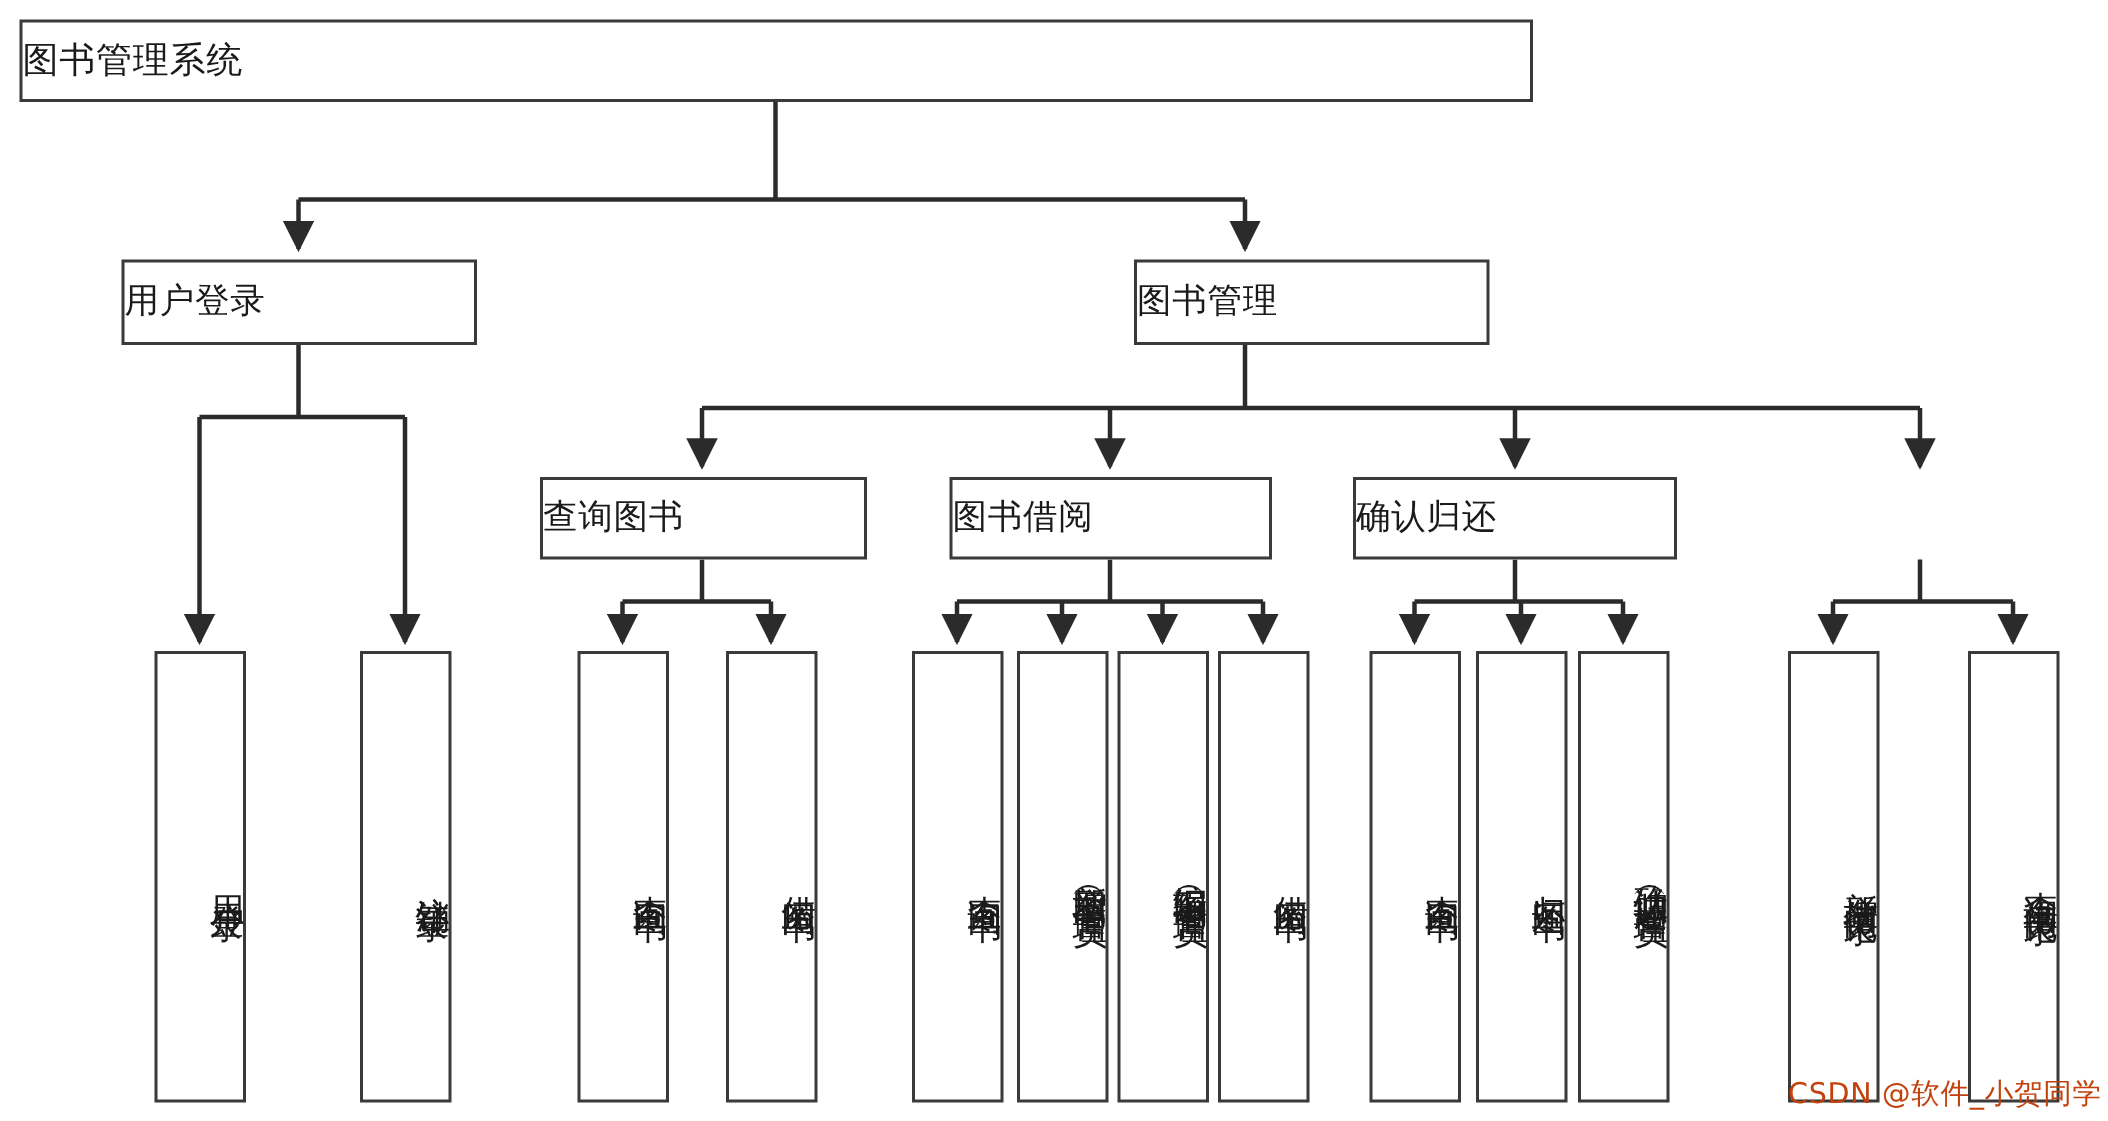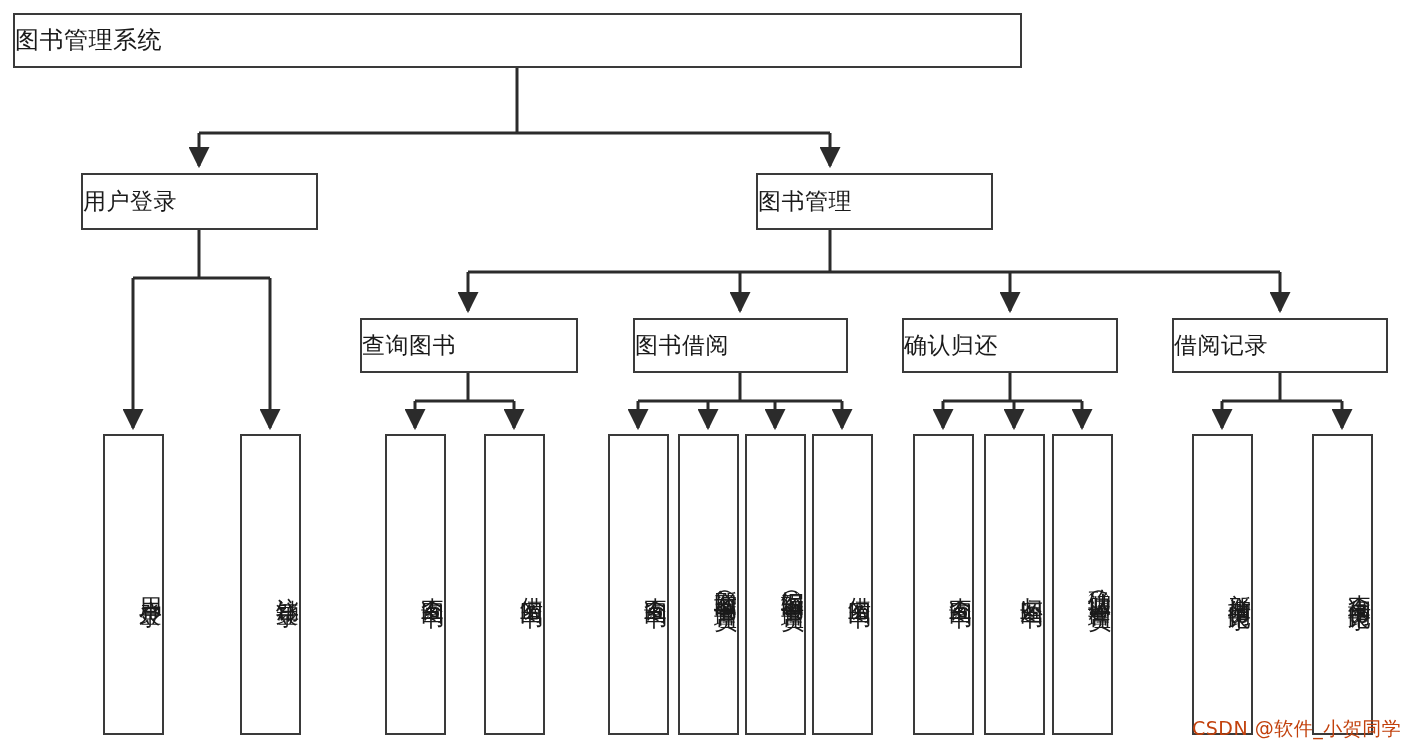--- a/index.html
+++ b/index.html
@@ -143,23 +143,20 @@
 
   <div class="node horiz" style="left: 360px; top: 318px; width: 218px; height: 55px;">
     <span class="node-label">查询图书</span>
   </div>
   <div class="node horiz" style="left: 633px; top: 318px; width: 215px; height: 55px;">
     <span class="node-label">图书借阅</span>
   </div>
   <div class="node horiz" style="left: 902px; top: 318px; width: 216px; height: 55px;">
     <span class="node-label">确认归还</span>
   </div>
-  <div class="node horiz" style="left: 1172px; top: 318px; width: 216px; height: 55px;">
-    <span class="node-label">借阅记录</span>
-  </div>
 
   <div class="node vert" style="left: 103px; top: 434px; width: 61px; height: 301px; padding-top: 143px;">
     <span class="node-label">用户登录</span>
   </div>
   <div class="node vert" style="left: 240px; top: 434px; width: 61px; height: 301px; padding-top: 143px;">
     <span class="node-label">注销登录</span>
   </div>
   <div class="node vert" style="left: 385px; top: 434px; width: 61px; height: 301px; padding-top: 143px;">
     <span class="node-label">查询图书</span>
   </div>

